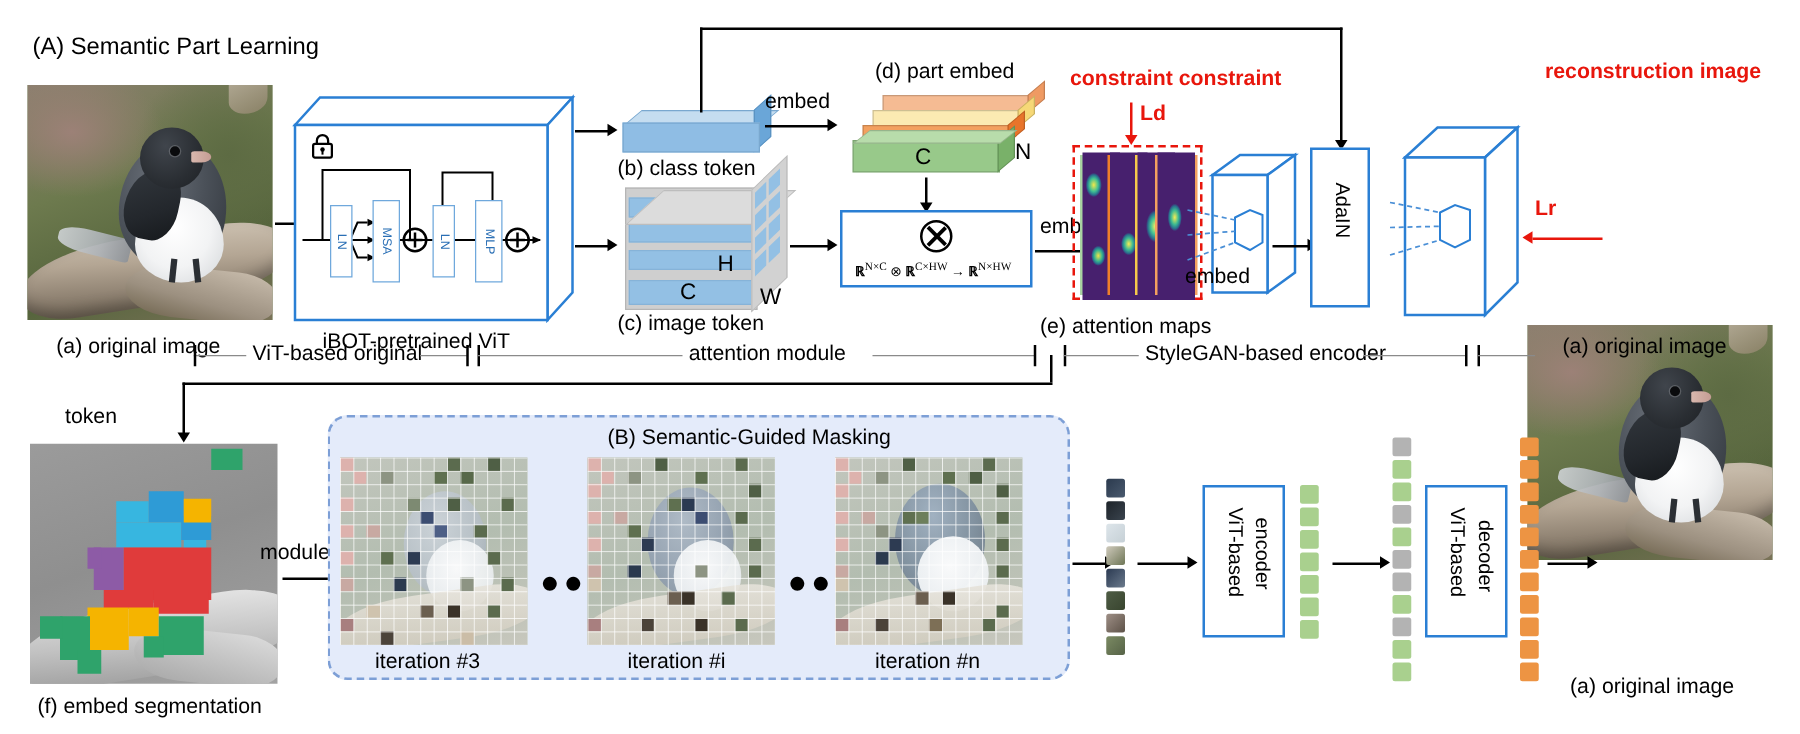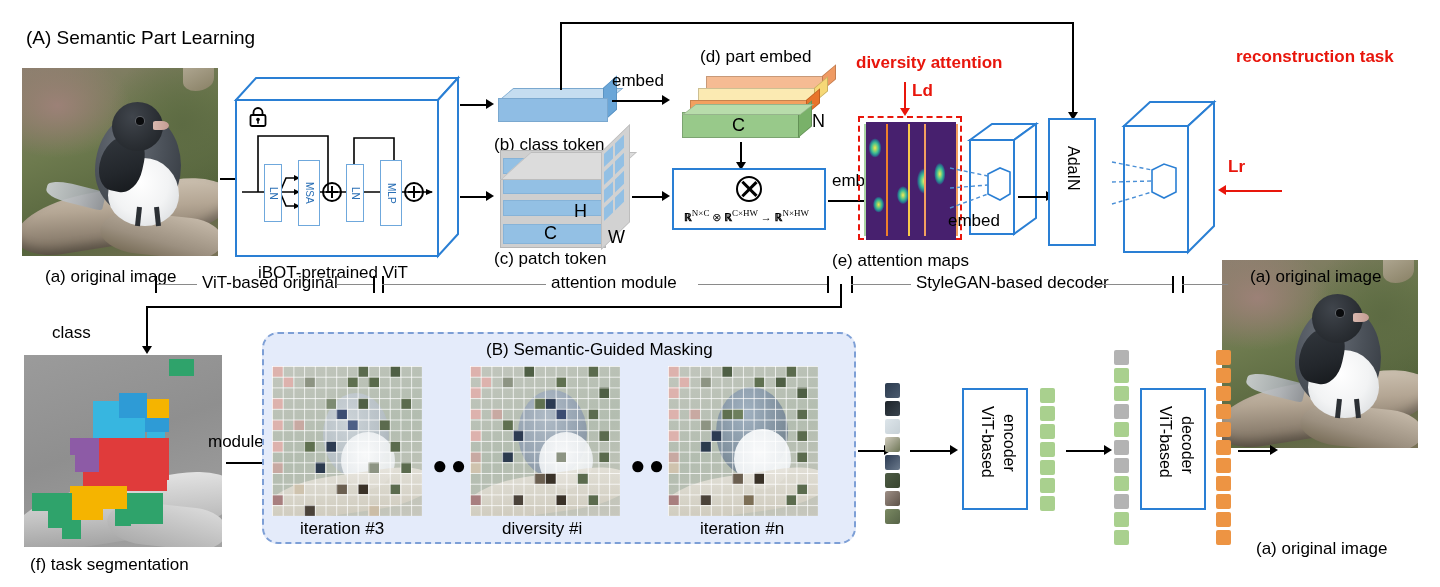--- a/index.html
+++ b/index.html
@@ -237,21 +237,21 @@
 <div class="arrow-r" style="left:486px;top:99px;"></div>
 
 <div class="hline" style="left:460px;top:196px;width:28px;"></div>
 <div class="arrow-r" style="left:486px;top:191px;"></div>
 
 <div class="slab" style="left:498px;top:88px;width:108px;height:32px;">
   <div class="top"></div>
     <div class="side"></div>
     <div class="face"></div>
 </div>
-<div class="abs lbl" style="left:494px;top:136px;">(b) class token</div>
+<div class="abs lbl" style="left:494px;top:126px;">(b) class token</div>
 
 <div class="vline" style="left:560px;top:22px;height:68px;"></div>
 <div class="hline" style="left:560px;top:22px;width:514px;"></div>
 <div class="vline" style="left:1072px;top:22px;height:92px;"></div>
 <div class="arrow-d" style="left:1068px;top:112px;"></div>
 
 <div class="abs lbl" style="left:612px;top:72px;">embed</div>
 <div class="hline" style="left:612px;top:100px;width:52px;"></div>
 <div class="arrow-r" style="left:662px;top:95px;"></div>
 
@@ -292,41 +292,41 @@
     <div class="sq" style="left:13px;top:22px;"></div>
     <div class="sq" style="left:2px;top:40px;"></div>
     <div class="sq" style="left:13px;top:40px;"></div>
     <div class="sq" style="left:2px;top:58px;"></div>
     <div class="sq" style="left:13px;top:58px;"></div>
   </div>
   <div class="abs lbl" style="left:74px;top:50px;font-size:18px;z-index:5;">H</div>
   <div class="abs lbl" style="left:44px;top:72px;font-size:18px;z-index:5;">C</div>
 </div>
 <div class="abs lbl" style="left:608px;top:228px;font-size:18px;">W</div>
-<div class="abs lbl" style="left:494px;top:250px;">(c) patch token</div>
+<div class="abs lbl" style="left:494px;top:250px;">(c) image token</div>
 
 <div class="hline" style="left:632px;top:196px;width:32px;"></div>
 <div class="arrow-r" style="left:662px;top:191px;"></div>
 
 <div class="bbox" style="left:672px;top:168px;width:154px;height:62px;">
   <div class="circx" style="left:62px;top:6px;width:26px;height:26px;"></div>
   <div class="abs mathrow" style="left:10px;top:38px;">
     <span style="font-family:'Liberation Serif',serif;font-weight:700;">ℝ</span><sup style="font-size:9px;">N×C</sup>
     <span style="font-size:11px;">⊗</span>
     <span style="font-family:'Liberation Serif',serif;font-weight:700;">ℝ</span><sup style="font-size:9px;">C×HW</sup>
     <span style="font-size:11px;">→</span>
     <span style="font-family:'Liberation Serif',serif;font-weight:700;">ℝ</span><sup style="font-size:9px;">N×HW</sup>
   </div>
 </div>
 
 <div class="abs lbl" style="left:832px;top:172px;">embed</div>
 <div class="hline" style="left:828px;top:200px;width:40px;"></div>
 <div class="arrow-r" style="left:866px;top:195px;"></div>
 
-<div class="abs lbl red" style="left:856px;top:54px;font-weight:bold;">diversity attention</div>
+<div class="abs lbl red" style="left:856px;top:54px;font-weight:bold;">constraint constraint</div>
 <div class="vline red" style="left:904px;top:82px;height:28px;"></div>
 <div class="arrow-d red" style="left:900px;top:108px;"></div>
 <div class="abs lbl red" style="left:912px;top:82px;font-weight:bold;">Ld</div>
 
 <div class="dashred" style="left:858px;top:116px;width:104px;height:124px;"></div>
 
 <div class="amap" style="left:862px;top:120px;width:96px;height:116px;">
   <div class="abs" style="left:2px;top:4px;width:34px;height:112px;background:#a9d3a2;"></div>
   <div class="slice" style="left:4px;top:2px;"></div>
   <div class="abs" style="left:24px;top:4px;width:34px;height:112px;background:#ef7f2a;"></div>
@@ -369,21 +369,21 @@
     <line x1="-10" y1="62" x2="30" y2="70" stroke="#4a8fd6" stroke-width="1.4" stroke-dasharray="4 3"></line>
     <line x1="-10" y1="104" x2="30" y2="92" stroke="#4a8fd6" stroke-width="1.4" stroke-dasharray="4 3"></line>
     <line x1="-10" y1="82" x2="30" y2="81" stroke="#4a8fd6" stroke-width="1.4" stroke-dasharray="4 3"></line>
   </svg>
 </div>
 
 <div class="abs lbl red" style="left:1228px;top:158px;font-weight:bold;">Lr</div>
 <div class="hline red" style="left:1226px;top:190px;width:56px;"></div>
 <div class="arrow-l red" style="left:1218px;top:185px;"></div>
 
-<div class="abs lbl red" style="left:1236px;top:48px;font-weight:bold;">reconstruction task</div>
+<div class="abs lbl red" style="left:1236px;top:48px;font-weight:bold;">reconstruction image</div>
 <div class="abs photo" style="left:1222px;top:72px;width:196px;height:188px;">
   <div class="bg"></div>
     <div class="leaf"></div>
   <div class="branch"></div>
     <div class="branch2"></div>
   <div class="tail"></div>
   <div class="body"></div>
     <div class="belly"></div>
     <div class="wing"></div>
   <div class="head"></div>
@@ -401,31 +401,31 @@
 <div class="brk-tick" style="left:373px;top:276px;height:17px;"></div>
 
 <div class="brk-tick" style="left:382px;top:276px;height:17px;"></div>
 <div class="brk" style="left:382px;top:284px;width:164px;"></div>
 <div class="abs lbl" style="left:551px;top:274px;">attention module</div>
 <div class="brk" style="left:698px;top:284px;width:130px;"></div>
 <div class="brk-tick" style="left:827px;top:276px;height:17px;"></div>
 
 <div class="brk-tick" style="left:851px;top:276px;height:17px;"></div>
 <div class="brk" style="left:851px;top:284px;width:60px;"></div>
-<div class="abs lbl" style="left:916px;top:274px;">StyleGAN-based decoder</div>
+<div class="abs lbl" style="left:916px;top:274px;">StyleGAN-based encoder</div>
 <div class="brk" style="left:1091px;top:284px;width:82px;"></div>
 <div class="brk-tick" style="left:1172px;top:276px;height:17px;"></div>
 <div class="brk-tick" style="left:1182px;top:276px;height:17px;"></div>
 <div class="brk" style="left:1182px;top:284px;width:46px;"></div>
 
 <div class="vline" style="left:840px;top:284px;height:22px;"></div>
 <div class="hline" style="left:146px;top:306px;width:696px;"></div>
 <div class="vline" style="left:146px;top:306px;height:42px;"></div>
 <div class="arrow-d" style="left:142px;top:346px;"></div>
-<div class="abs lbl" style="left:52px;top:324px;">class</div>
+<div class="abs lbl" style="left:52px;top:324px;">token</div>
 
 <div class="abs" style="left:24px;top:355px;width:198px;height:192px;overflow:hidden;
             background:linear-gradient(160deg,#9b9b9b 0%,#8f8f8f 45%,#a3a3a3 100%);">
   <div class="abs" style="left:-6%;bottom:4%;width:115%;height:30%;
        background:linear-gradient(185deg,#e6e6e6,#c2c2c2 55%,#9d9d9d);
        transform:rotate(-9deg);border-radius:40% 25% 35% 20%/60% 45% 55% 40%;"></div>
   <div class="abs" style="left:42%;bottom:0%;width:60%;height:22%;
        background:linear-gradient(190deg,#dcdcdc,#a8a8a8);
        transform:rotate(6deg);border-radius:35% 30% 30% 35%/55% 50% 50% 55%;"></div>
 
@@ -442,21 +442,21 @@
   <div class="segblk" style="left:30%;top:61%;width:20%;height:8%;background:#e03b3b;"></div>
   <div class="segblk" style="left:50%;top:61%;width:22%;height:10%;background:#e03b3b;"></div>
   <div class="segblk" style="left:23%;top:68%;width:17%;height:18%;background:#f5b400;"></div>
   <div class="segblk" style="left:40%;top:68%;width:12%;height:12%;background:#f5b400;"></div>
   <div class="segblk" style="left:12%;top:72%;width:12%;height:18%;background:#2fa36b;"></div>
   <div class="segblk" style="left:4%;top:72%;width:9%;height:9%;background:#2fa36b;"></div>
   <div class="segblk" style="left:19%;top:86%;width:10%;height:10%;background:#2fa36b;"></div>
   <div class="segblk" style="left:52%;top:72%;width:18%;height:16%;background:#2fa36b;"></div>
   <div class="segblk" style="left:46%;top:80%;width:8%;height:9%;background:#2fa36b;"></div>
 </div>
-<div class="abs lbl" style="left:30px;top:556px;">(f) task segmentation</div>
+<div class="abs lbl" style="left:30px;top:556px;">(f) embed segmentation</div>
 
 <div class="abs lbl" style="left:208px;top:433px;">module</div>
 <div class="hline" style="left:226px;top:462px;width:44px;"></div>
 <div class="arrow-r" style="left:268px;top:457px;"></div>
 
 <div class="maskpanel" style="left:262px;top:332px;width:594px;height:212px;"></div>
 <div class="abs lbl" style="left:486px;top:341px;font-size:17px;">(B) Semantic-Guided Masking</div>
 
 <div class="maskimg" style="left:272px;top:366px;width:150px;height:150px;">
   <div class="abs" style="inset:0;background:linear-gradient(160deg,#c2c6bd 0%,#b3bdb0 50%,#c7c7bd 100%);"></div>
@@ -542,21 +542,21 @@
   <div class="mcell" style="left:0%;top:64.2%;width:7.14%;height:7.14%;background:#cfc3ae;"></div>
   <div class="mcell" style="left:42.8%;top:71.4%;width:7.14%;height:7.14%;background:#6b5f50;"></div>
   <div class="mcell" style="left:50%;top:71.4%;width:7.14%;height:7.14%;background:#3a3228;"></div>
   <div class="mcell" style="left:71.4%;top:71.4%;width:7.14%;height:7.14%;background:#5b6b4e;"></div>
   <div class="mcell" style="left:0%;top:85.7%;width:7.14%;height:7.14%;background:#a87f7f;"></div>
   <div class="mcell" style="left:28.5%;top:85.7%;width:7.14%;height:7.14%;background:#4b433a;"></div>
   <div class="mcell" style="left:57%;top:85.7%;width:7.14%;height:7.14%;background:#3a3228;"></div>
   <div class="mcell" style="left:78.5%;top:85.7%;width:7.14%;height:7.14%;background:#5b6b4e;"></div>
   <div class="maskgrid"></div>
 </div>
-<div class="abs lbl" style="left:502px;top:520px;">diversity #i</div>
+<div class="abs lbl" style="left:502px;top:520px;">iteration #i</div>
 
 <div class="dots" style="left:630px;top:452px;">●●●</div>
 
 <div class="maskimg" style="left:668px;top:366px;width:150px;height:150px;">
   <div class="abs" style="inset:0;background:linear-gradient(160deg,#c2c6bd 0%,#b3bdb0 50%,#c7c7bd 100%);"></div>
   <div class="abs" style="left:32%;top:14%;width:48%;height:60%;
        background:radial-gradient(ellipse at 42% 28%,#9fb0c2 0%,#7e8f9f 55%,#65727f 100%);
        border-radius:50%;opacity:.92;"></div>
   <div class="abs" style="left:44%;top:42%;width:38%;height:40%;
        background:radial-gradient(ellipse at 45% 40%,#fff 0%,#f1f4f6 60%,#e2e6e9 100%);

